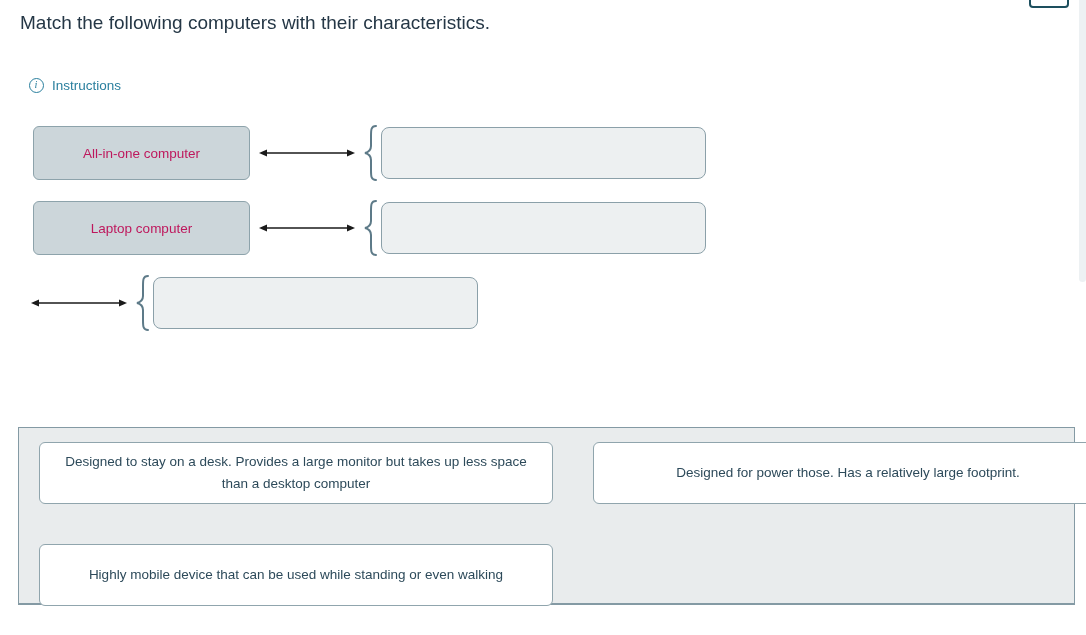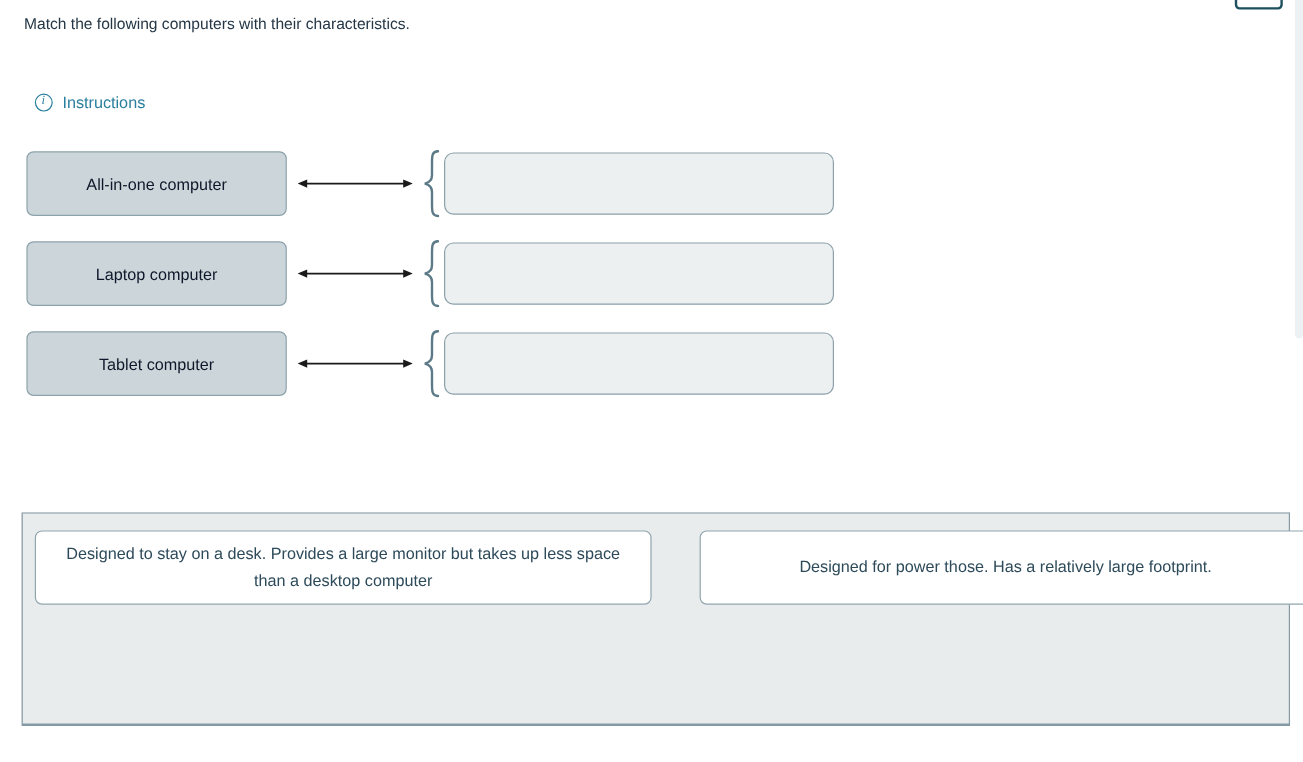--- a/index.html
+++ b/index.html
@@ -1,21 +1,21 @@
 <!DOCTYPE html>
 <html><head>
 <meta charset="utf-8">
 <style>
   * { margin: 0; padding: 0; box-sizing: border-box; }
   html, body { width: 1086px; height: 635px; background: #ffffff; overflow: hidden; }
   body { font-family: "Liberation Sans", sans-serif; position: relative; color: #253746; }
 
   .question-prompt {
     position: absolute; left: 20px; top: 12px;
-    font-size: 13px; color: #253746;
+    font-size: 19px; color: #253746;
   }
 
   .partial-button {
     position: absolute; left: 1029px; top: -18px;
     width: 40px; height: 26px;
     background: #ffffff; border: 2px solid #1d4f5e; border-radius: 4px;
   }
 
   .scroll-strip {
     position: absolute; right: 0; top: -4px;
@@ -37,35 +37,35 @@
 
   .match-rows {
     position: absolute; left: 22px; top: 126px;
     display: flex; flex-direction: column; gap: 21px;
   }
   .match-row { display: flex; align-items: center; height: 54px; }
   .term-box {
     width: 217px; height: 54px;
     background: #ccd6da; border: 1px solid #8da3ab; border-radius: 6px;
     display: flex; align-items: center; justify-content: center;
-    font-size: 13.5px; color: #0f172a; text-align: center; cursor: grab;
+    font-size: 13.5px; color: #be185d; text-align: center; cursor: grab; margin-left: 11px;
   }
   .arrow-wrap { width: 96px; margin-left: 9px; margin-right: 6px; display: flex; align-items: center; }
   .brace-wrap { width: 18px; height: 58px; margin-right: 2px; display: flex; align-items: center; }
   .drop-zone {
     width: 325px; height: 52px;
     background: #edf0f1; border: 1px solid #8ba0a9; border-radius: 8px;
   }
 
   .answer-bank {
     position: absolute; left: 18px; top: 427px;
     width: 1057px; height: 178px;
     background: #e9eced;
     border: 1px solid #849aa4; border-bottom-width: 2px;
-    padding: 14px 10px;
+    padding: 14px 20px;
     display: grid;
     grid-template-columns: 514px 510px;
     grid-template-rows: 62px 62px;
     column-gap: 14px; row-gap: 24px; gap: 40px;
   }
   .bank-item {
     background: #ffffff; border: 1px solid #90a5ad; border-radius: 6px;
     display: flex; align-items: center; justify-content: center;
     text-align: center; font-size: 13.5px; line-height: 22px; color: #2d4a5a;
     padding: 0 18px; cursor: grab;
@@ -114,21 +114,20 @@
     </div>
     <div class="brace-wrap">
       <svg width="18" height="58" viewBox="0 0 18 58">
           <path d="M15 2 C10 2 10 6 10 12 L10 22 C10 26 8 28 4 29 C8 30 10 32 10 36 L10 46 C10 52 10 56 15 56" fill="none" stroke="#5d7a88" stroke-width="2" stroke-linecap="round"></path>
         </svg>
     </div>
     <div class="drop-zone"></div>
   </div>
 
   <div class="match-row">
-    <div class="term-box">Tablet computer</div>
     <div class="arrow-wrap">
       <svg width="96" height="12" viewBox="0 0 96 12">
           <line x1="5" y1="6" x2="91" y2="6" stroke="#1a1a1a" stroke-width="1.4"></line>
           <polygon points="0,6 8,2.6 8,9.4" fill="#1a1a1a"></polygon>
           <polygon points="96,6 88,2.6 88,9.4" fill="#1a1a1a"></polygon>
         </svg>
     </div>
     <div class="brace-wrap">
       <svg width="18" height="58" viewBox="0 0 18 58">
           <path d="M15 2 C10 2 10 6 10 12 L10 22 C10 26 8 28 4 29 C8 30 10 32 10 36 L10 46 C10 52 10 56 15 56" fill="none" stroke="#5d7a88" stroke-width="2" stroke-linecap="round"></path>
@@ -136,13 +135,14 @@
     </div>
     <div class="drop-zone"></div>
   </div>
 
 
 </div>
 
 <div class="answer-bank">
   <div class="bank-item">Designed to stay on a desk. Provides a large monitor but takes up less space than a desktop computer</div>
   <div class="bank-item">Designed for power those. Has a relatively large footprint.</div>
+  <div class="bank-item">Highly mobile device that can be used while standing or even walking</div>
 </div>
 
 </body></html>

